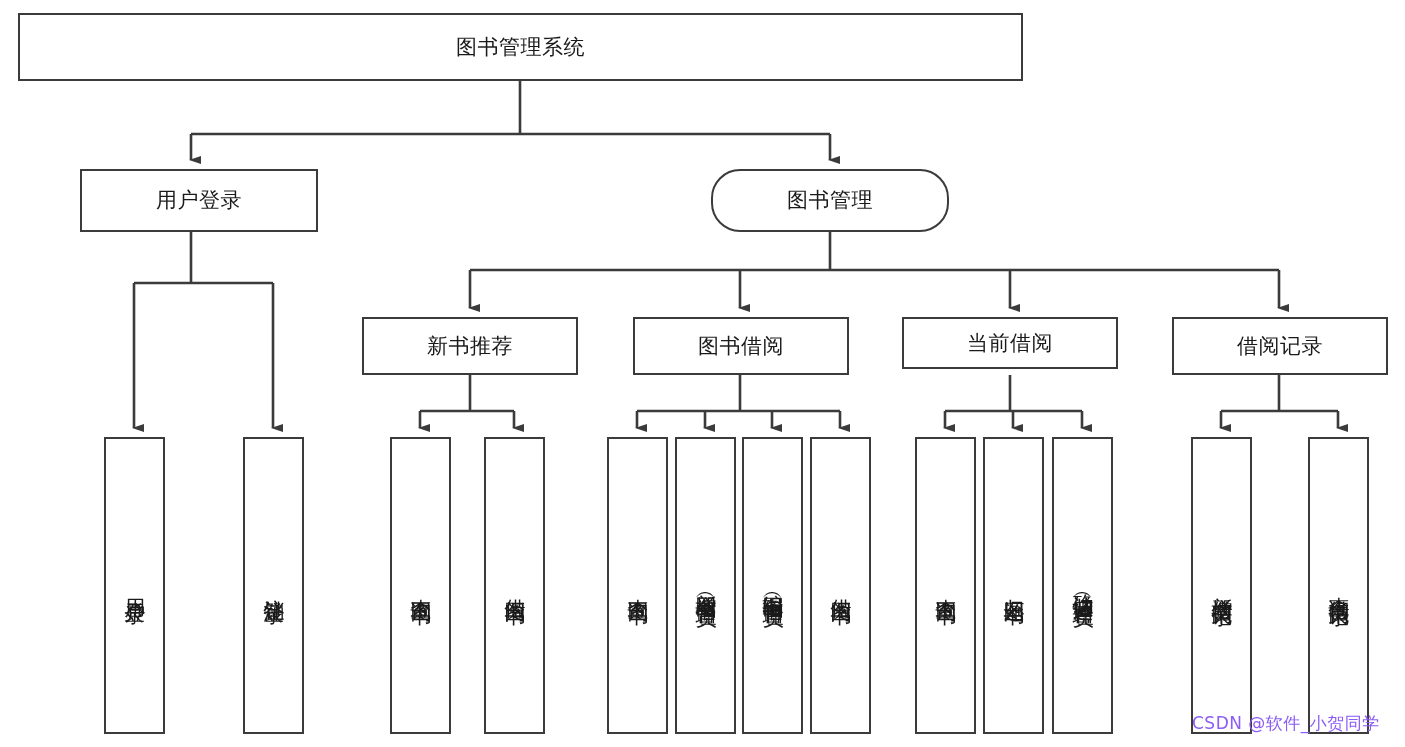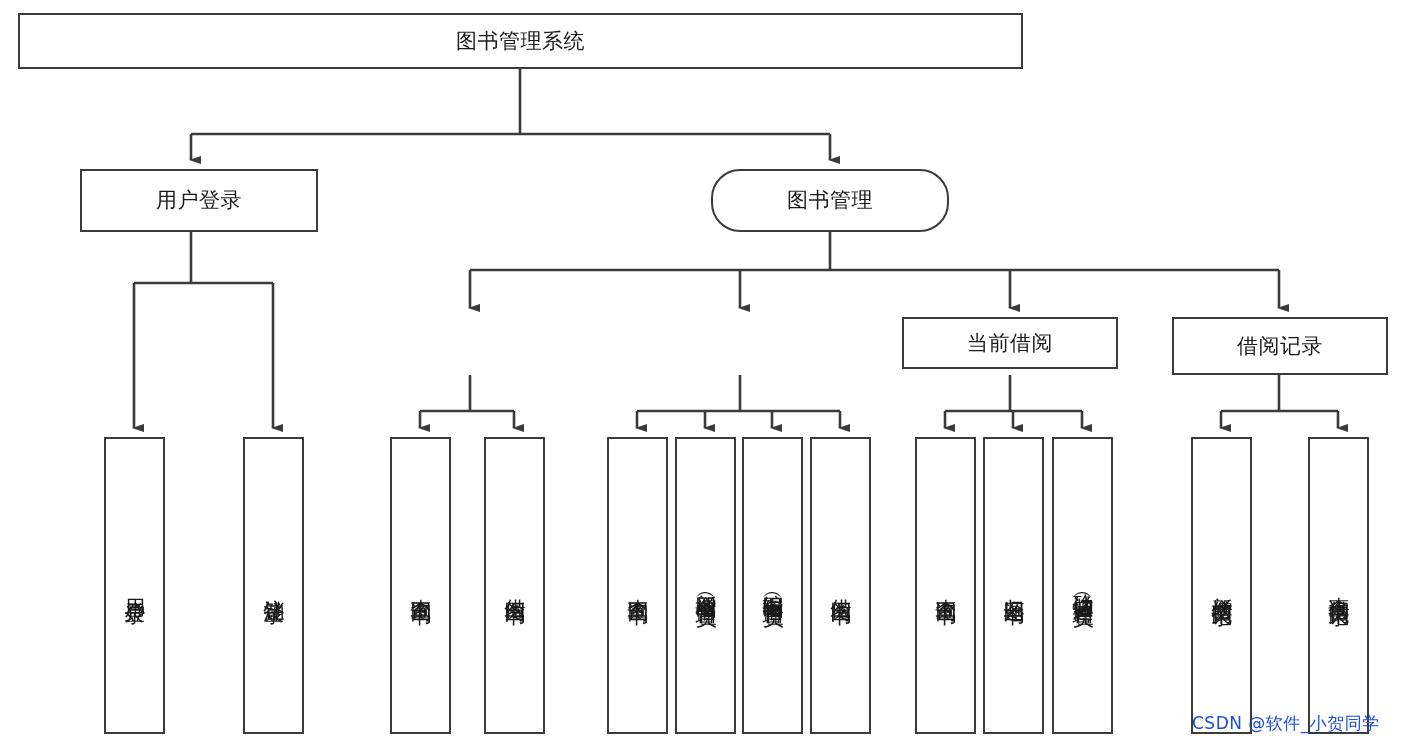--- a/index.html
+++ b/index.html
@@ -57,21 +57,21 @@
     text-orientation: upright;
     font-size: 21px;
     letter-spacing: 2px;
     line-height: 1;
   }
   .watermark {
     position: absolute;
     left: 1192px;
     top: 712px;
     font-size: 17px;
-    color: #1d4ed8;
+    color: #8b5cf6;
     z-index: 5;
     white-space: pre;
     letter-spacing: 0.5px;
   }
 </style>
 </head>
 <body>
 
 <div id="diagram-root">
 
@@ -118,33 +118,39 @@
       <path d="M1013,411 L1013,428" marker-end="url(#arrowhead)"></path>
       <path d="M1082,411 L1082,428" marker-end="url(#arrowhead)"></path>
 
       <path d="M1279,375 L1279,411"></path>
       <path d="M1221,411 L1338,411"></path>
       <path d="M1221,411 L1221,428" marker-end="url(#arrowhead)"></path>
       <path d="M1338,411 L1338,428" marker-end="url(#arrowhead)"></path>
     </g>
   </svg>
 
-  <div class="node horiz" style="left:18px; top:13px; width:1005px; height:56px;">
+  <div class="node horiz" style="left:18px; top:13px; width:1005px; height:68px;">
     <span class="node-label">图书管理系统</span>
   </div>
 
   <div class="node horiz" style="left:80px; top:169px; width:238px; height:63px;">
     <span class="node-label">用户登录</span>
   </div>
 
   <div class="node horiz" style="left:711px; top:169px; width:238px; height:63px;border-radius:29px;">
     <span class="node-label">图书管理</span>
   </div>
 
-
+  <div class="node horiz" style="left:362px; top:317px; width:216px; height:58px;">
+    <span class="node-label">新书推荐</span>
+  </div>
+
+  <div class="node horiz" style="left:633px; top:317px; width:216px; height:58px;">
+    <span class="node-label">图书借阅</span>
+  </div>
 
   <div class="node horiz" style="left:902px; top:317px; width:216px; height:52px;">
     <span class="node-label">当前借阅</span>
   </div>
 
   <div class="node horiz" style="left:1172px; top:317px; width:216px; height:58px;align-items:center;">
     <span class="node-label">借阅记录</span>
   </div>
 
   <div class="node vert" style="left:104px; top:437px; width:61px; height:297px;">

